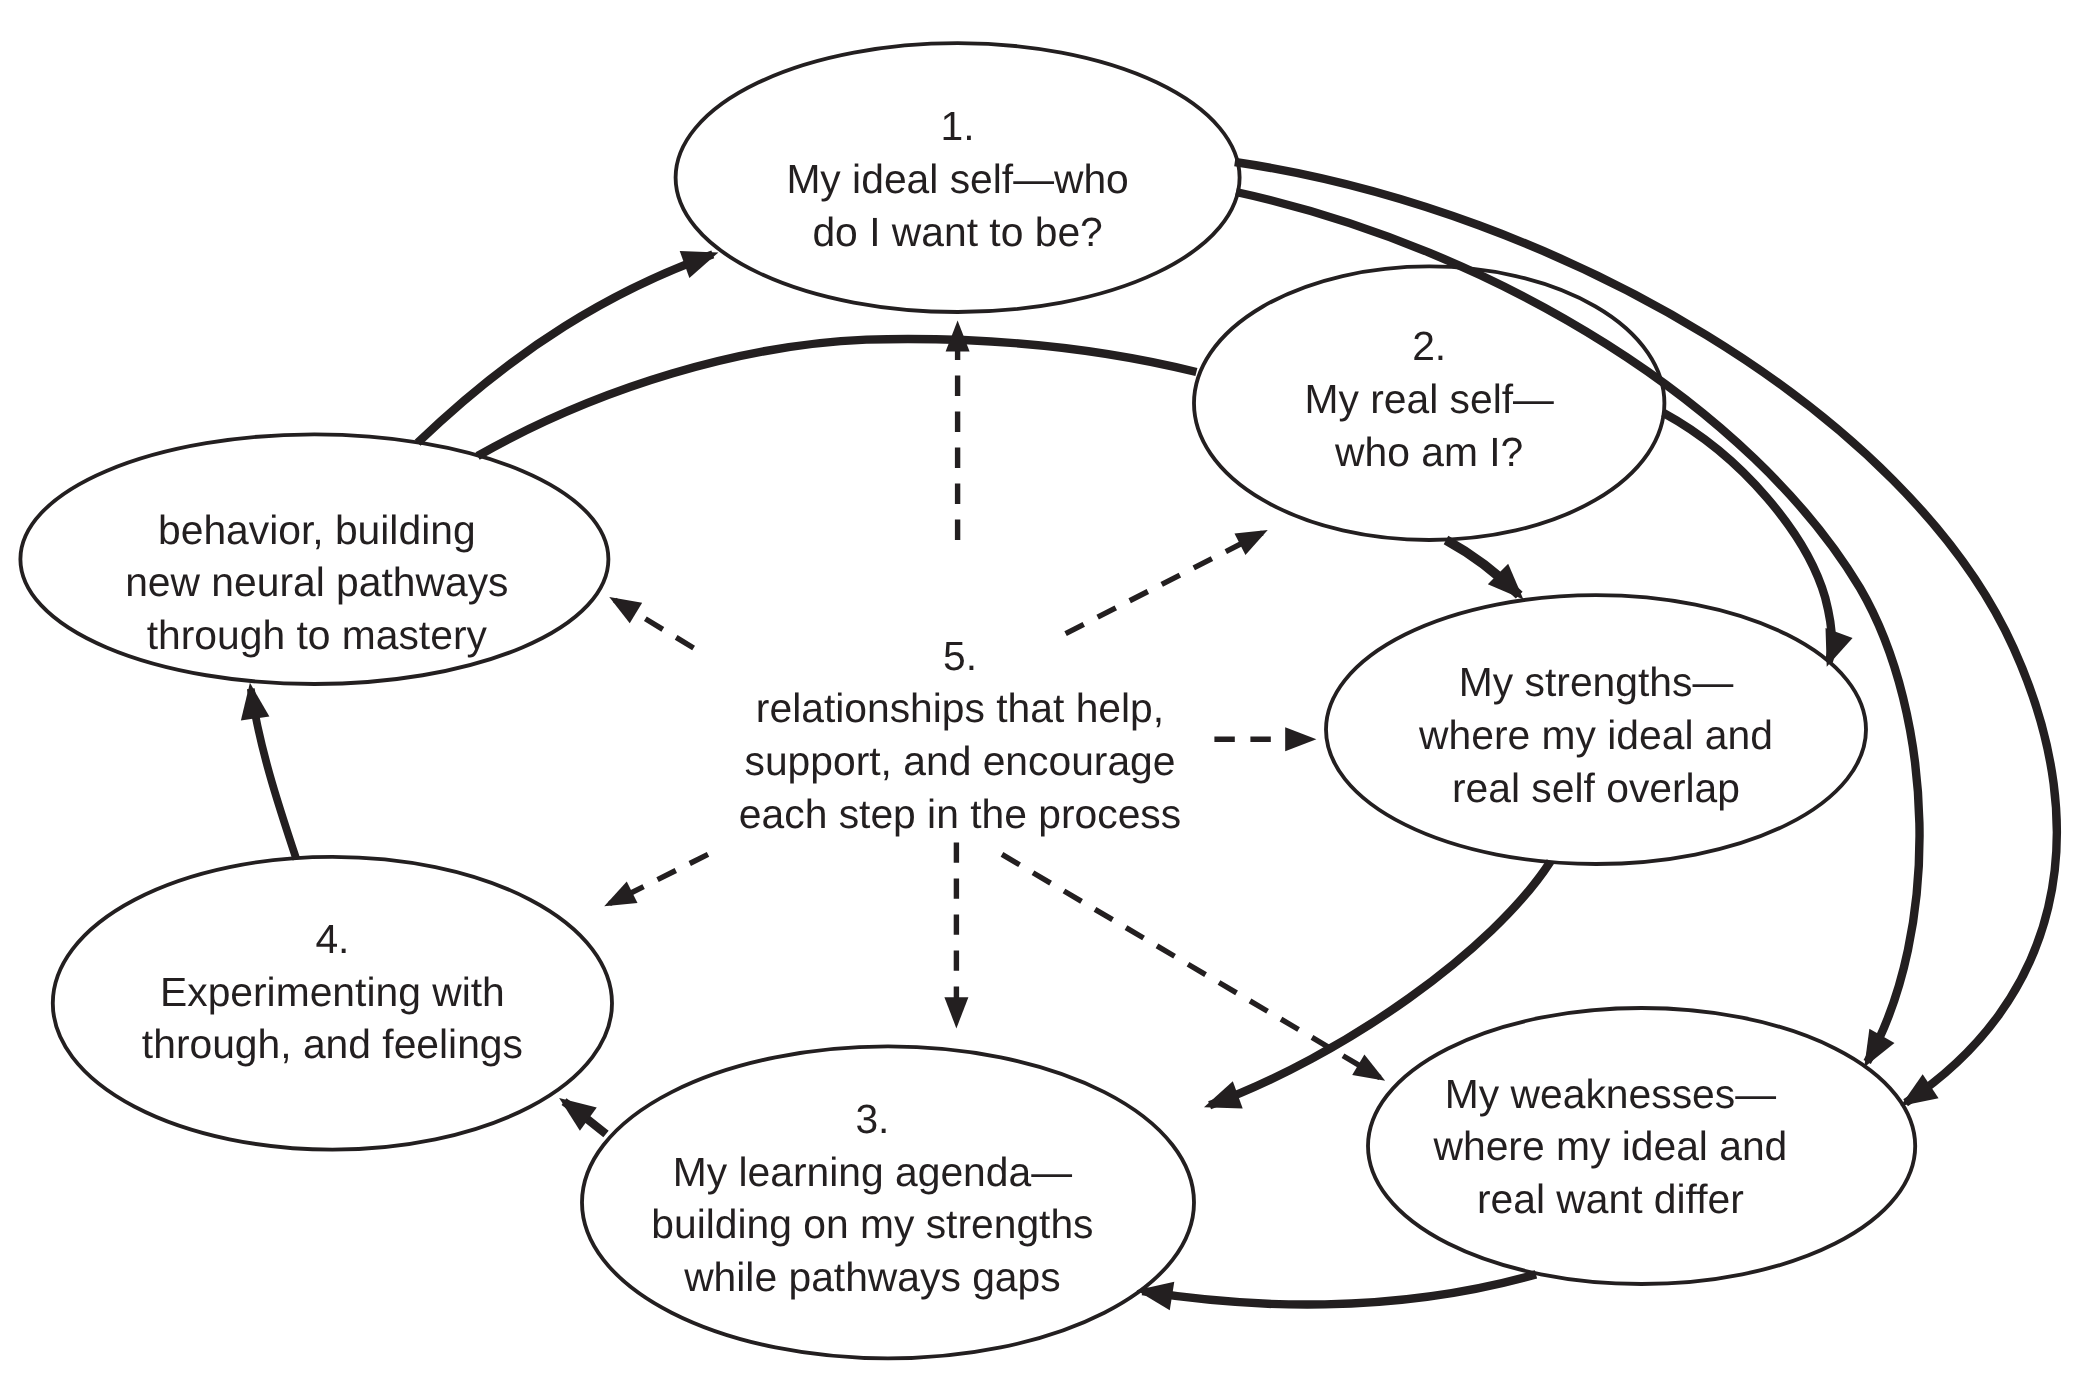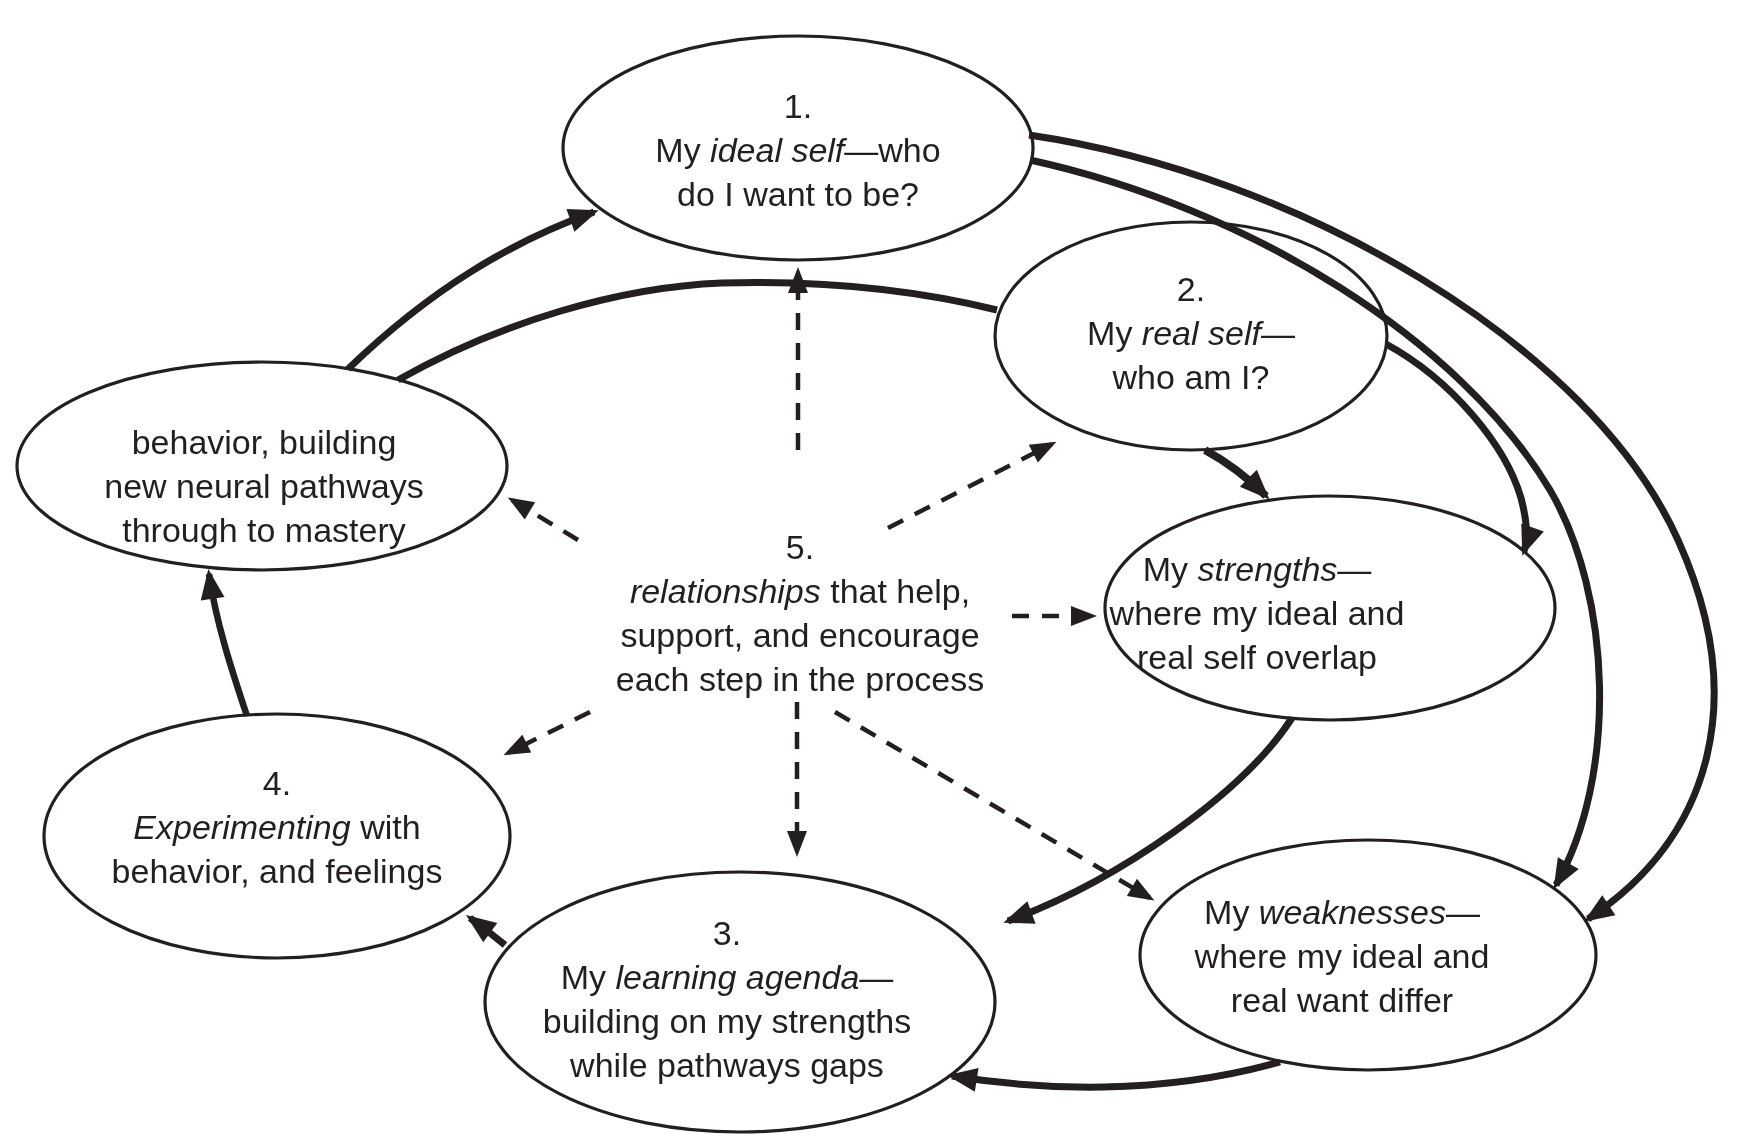--- a/index.html
+++ b/index.html
@@ -1,21 +1,21 @@
 <!DOCTYPE html>
 <html><head>
 <meta charset="utf-8">
 <style>
   html,body{margin:0;padding:0;background:#ffffff;}
   .wrap{position:relative;width:1750px;height:1146px;overflow:hidden;
         font-family:"Liberation Sans",sans-serif;color:#231f20;background:#ffffff;}
   .wrap svg{position:absolute;left:0;top:0;}
   .node{position:absolute;transform:translate(-50%,-50%);text-align:center;
         font-size:34px;line-height:44px;white-space:nowrap;}
-  .it{font-style:italic;}
+  .it{}
 </style>
 </head>
 <body>
 
 <div class="wrap">
 
   <svg width="1750" height="1146" viewBox="0 0 1750 1146">
     <defs>
       <marker id="ah" markerUnits="userSpaceOnUse" markerWidth="36" markerHeight="30" refX="26" refY="14" orient="auto">
         <path d="M1,2 L31,14 L1,26 z" fill="#231f20"></path>
@@ -64,21 +64,21 @@
     <div><span>My </span><span class="it">ideal self</span><span>—who</span></div>
     <div><span>do I want to be?</span></div>
   </div>
 
   <div class="node" style="left:1191px;top:333px">
     <div><span>2.</span></div>
     <div><span>My </span><span class="it">real self</span><span>—</span></div>
     <div><span>who am I?</span></div>
   </div>
 
-  <div class="node" style="left:1257px;top:613px">
+  <div class="node" style="left:1330px;top:613px">
     <div><span>My </span><span class="it">strengths</span><span>—</span></div>
     <div><span>where my ideal and</span></div>
     <div><span>real self overlap</span></div>
   </div>
 
   <div class="node" style="left:1342px;top:956px">
     <div><span>My </span><span class="it">weaknesses</span><span>—</span></div>
     <div><span>where my ideal and</span></div>
     <div><span>real want differ</span></div>
   </div>
@@ -86,21 +86,21 @@
   <div class="node" style="left:727px;top:999px">
     <div><span>3.</span></div>
     <div><span>My </span><span class="it">learning agenda</span><span>—</span></div>
     <div><span>building on my strengths</span></div>
     <div><span>while pathways gaps</span></div>
   </div>
 
   <div class="node" style="left:277px;top:827px">
     <div><span>4.</span></div>
     <div><span class="it">Experimenting</span><span> with</span></div>
-    <div><span>behavior, and feelings</span></div>
+    <div><span>through, and feelings</span></div>
   </div>
 
   <div class="node" style="left:264px;top:486px">
     <div><span>behavior, building</span></div>
     <div><span>new neural pathways</span></div>
     <div><span>through to mastery</span></div>
   </div>
 
   <div class="node" style="left:800px;top:613px">
     <div><span>5.</span></div>

